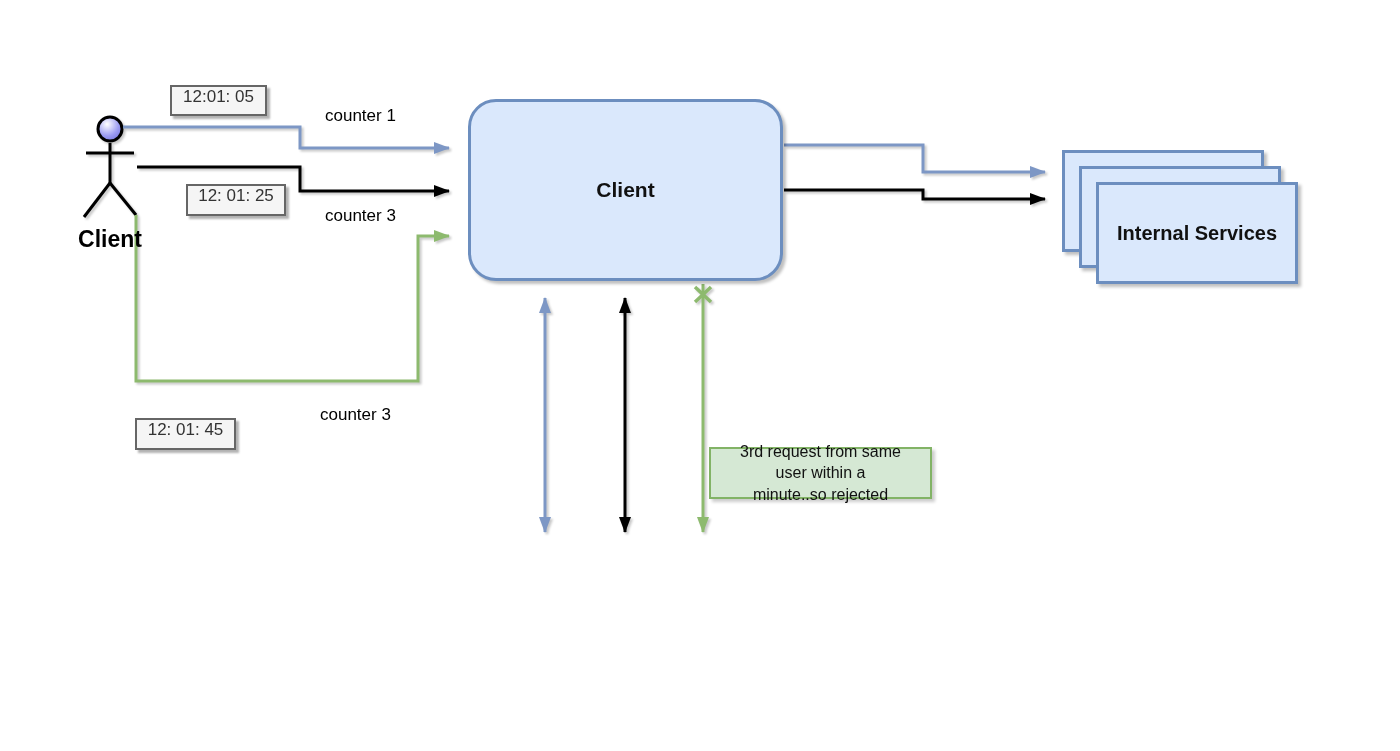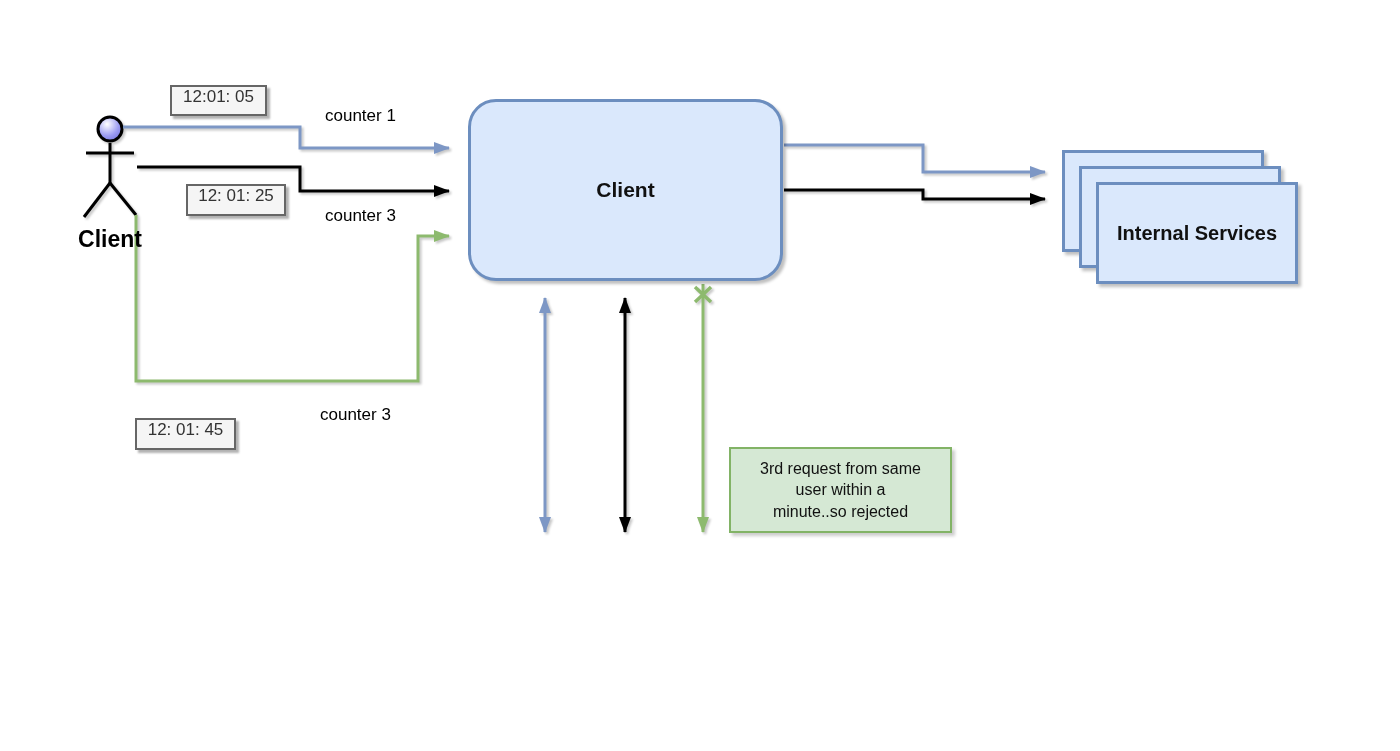--- a/index.html
+++ b/index.html
@@ -45,29 +45,28 @@
   .svc-back   { left: 1062px; top: 150px; }
   .svc-middle { left: 1079px; top: 166px; }
   .svc-front  { left: 1096px; top: 182px; }
   .ratelimiter-box {
     left: 467px; top: 547px; width: 316px; height: 101px;
     background: #d5e8d4;
     border: 3px solid #82b366;
     font-size: 18px;
   }
   .note-box {
-    left: 709px; top: 447px; width: 223px; height: 86px;
+    left: 709px; top: 447px; width: 223px; height: 52px;
     background: #d5e8d4;
     border: 2px solid #82b366;
     font-size: 16px;
     font-weight: normal;
     line-height: 1.35;
     white-space: pre-line;
     box-shadow: 3px 3px 3px rgba(0,0,0,0.2);
-    margin-left: 20px;
   }
   .timestamp {
     position: absolute;
     box-sizing: border-box;
     background: #f5f5f5;
     border: 2px solid #666666;
     color: #333333;
     font-size: 17px;
     display: flex;
     justify-content: center;

